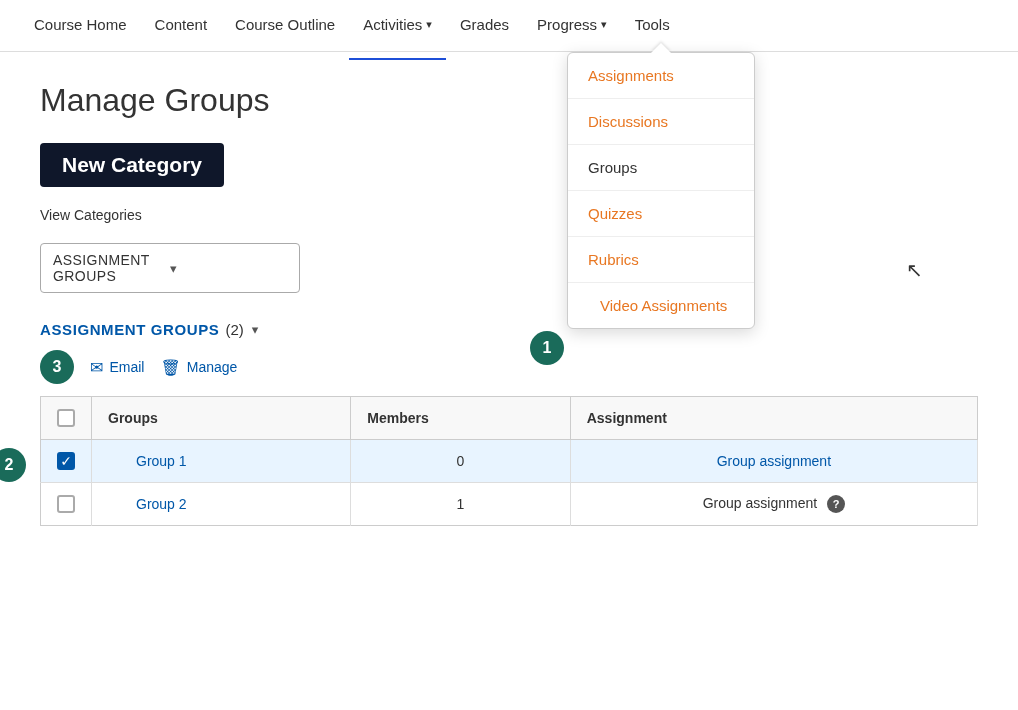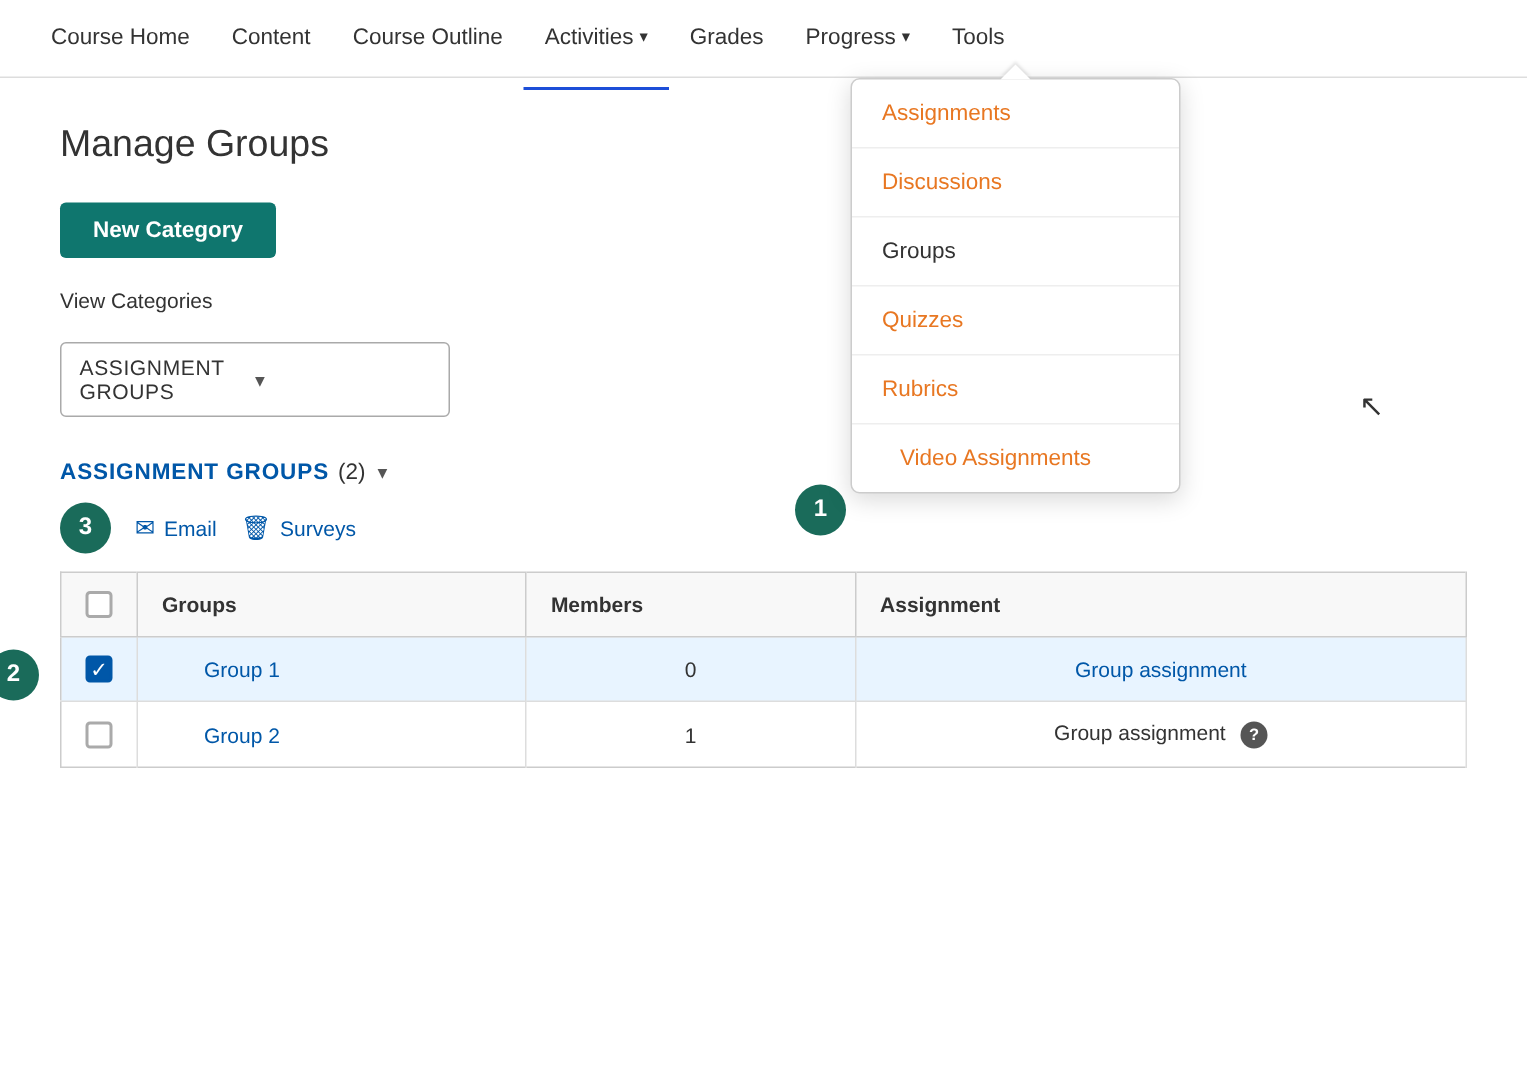--- a/index.html
+++ b/index.html
@@ -22,25 +22,25 @@
       font-size: 15px;
       white-space: nowrap;
       border-bottom: 3px solid transparent;
       text-align: right;
     }
     .nav-item.active { border-bottom: 2px solid #1d4ed8; color: #333; }
     .nav-item .chevron { margin-left: 4px; font-size: 11px; }
 
     
     .main-content { padding: 30px 40px; max-width: 1018px; }
-    .page-title { font-size: 25px; font-weight: 400; color: #333; margin-bottom: 24px; }
+    .page-title { font-size: 32px; font-weight: 400; color: #333; margin-bottom: 24px; }
 
     .btn-new-category {
-      background: #0f766e; color: #fff; border: none;
-      padding: 10px 22px; font-size: 15px; font-weight: 600;
+      background: #0f172a; color: #fff; border: none;
+      padding: 10px 22px; font-size: 21px; font-weight: 600;
       border-radius: 4px; cursor: pointer;
     }
 
     .view-categories-label { font-size: 14px; color: #333; margin-top: 20px; margin-bottom: 20px; }
     .select-wrapper {
       display: flex; align-items: center;
       border: 1px solid #aaa; border-radius: 4px;
       width: 260px; padding: 8px 12px;
       cursor: pointer; background: #fff;
     }
@@ -109,21 +109,21 @@
     }
 
     
     .dropdown-overlay {
       position: absolute;
       top: 52px; left: 567px;
       background: #fff;
       border: 1px solid #ccc;
       border-radius: 6px;
       box-shadow: 0 4px 16px rgba(0,0,0,0.15);
-      width: 220px;
+      width: 188px;
       z-index: 100;
     }
     .dropdown-caret {
       position: absolute;
       top: -10px; left: 50%;
       transform: translateX(-50%);
       width: 0; height: 0;
       border-left: 10px solid transparent;
       border-right: 10px solid transparent;
       border-bottom: 10px solid #fff;
@@ -204,21 +204,21 @@
     <div style="display:flex; align-items:center; gap:16px; margin-bottom:12px; position:relative;">
       <div class="badge-circle" style="position:relative; left:0; top:0;">
         <span>3</span>
       </div>
       <button class="toolbar-btn">
         <span class="email-icon">✉</span>
         <span>Email</span>
       </button>
       <button class="toolbar-btn">
         <span class="delete-icon">🗑</span>
-        <span>Surveys</span>
+        <span>Manage</span>
       </button>
     </div>
 
     <div style="position:relative;">
 
       <div class="badge-circle" style="position:absolute; left:-48px; top: 52px;">
         <span>2</span>
       </div>
 
       <table class="groups-table">

